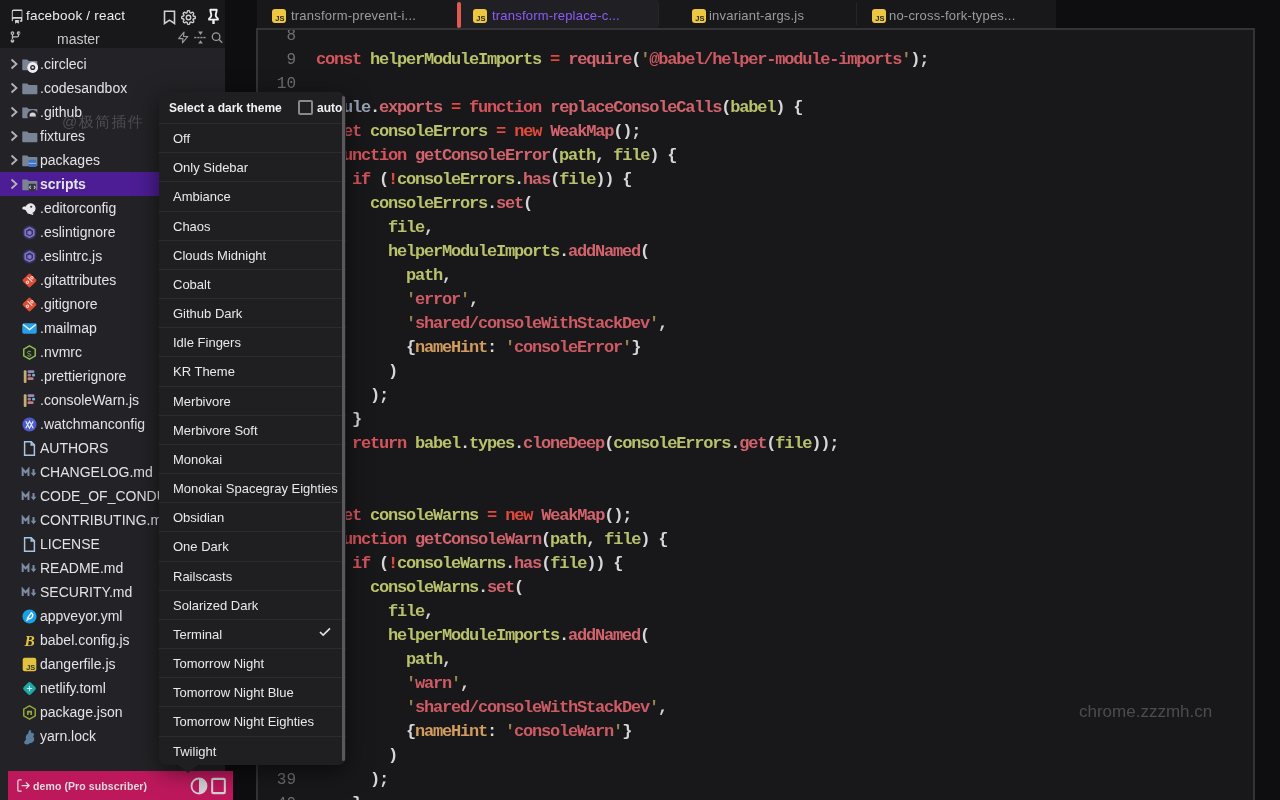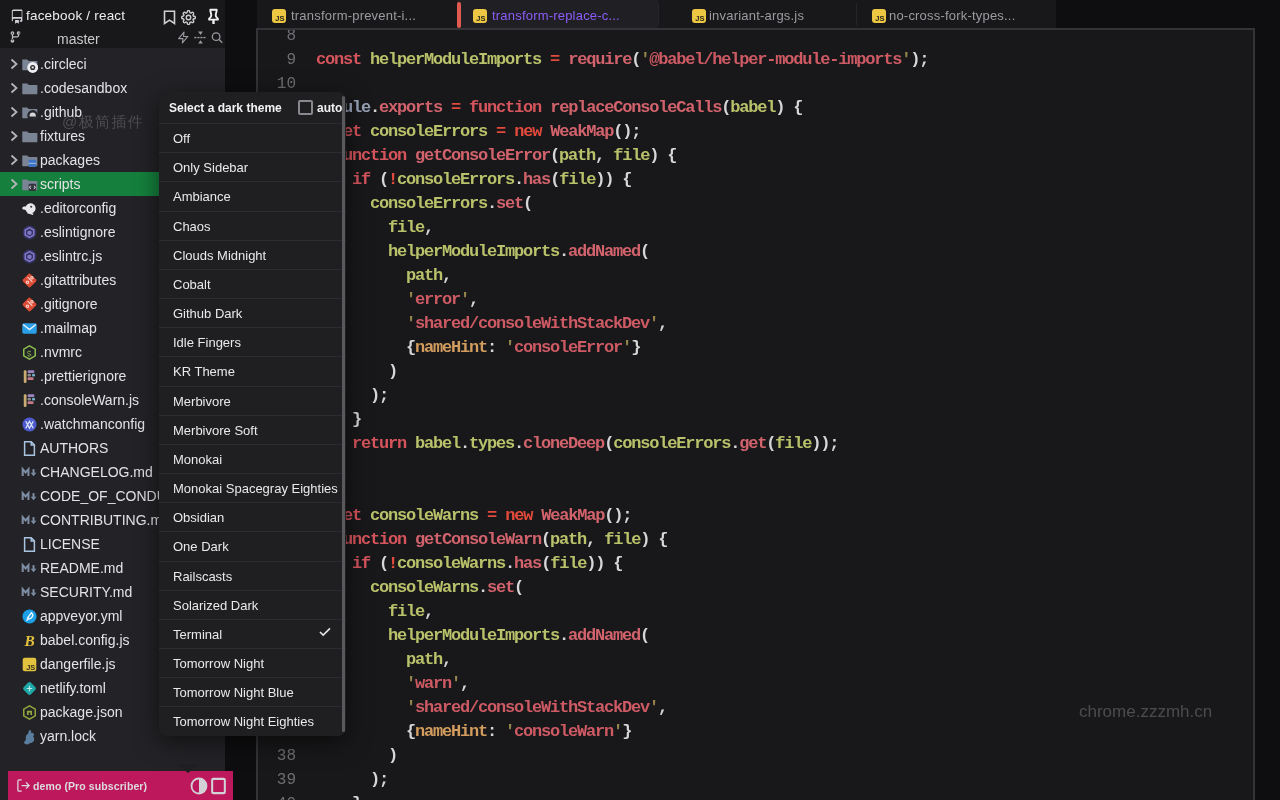--- a/index.html
+++ b/index.html
@@ -37,21 +37,21 @@
   .pr { color:#d29c5e; } 
   .m { color:#98a3b8; }  
 
   
   .sidebar { position:absolute; left:0; top:0; width:225px; height:800px; background:#232327; }
   .sbhead { position:absolute; left:0; top:0; width:225px; height:48px; background:#18181a;padding-left:20px; }
   .rtitle { position:absolute; left:26px; top:8px; font-size:13.5px; color:#ececf0; letter-spacing:.2px; }
   .rbranch { position:absolute; left:24px; top:31px; font-size:14px; color:#c9c9cd;margin-left:33px; }
   .tree { position:absolute; left:0; top:52px; width:225px; }
   .trow { position:relative; height:24px; }
-  .trow.sel { background:#15803d; }
+  .trow.sel { background:#4c1d95;font-weight:bold; }
   .chev { position:absolute; left:9px; top:5px; width:10px; height:14px; }
   .ficon { position:absolute; left:21px; top:3.5px; width:17px; height:17px; }
   .tname { position:absolute; left:40px; top:4px; font-size:14px; color:#e3e3e7; white-space:nowrap; }
   .sbfoot { position:absolute; left:0; top:771px; width:225px; height:29px; background:#be185d;margin-left:8px; }
   .ftext { position:absolute; left:25px; top:9px; font-size:10.5px; font-weight:bold; color:#dcdcde; letter-spacing:.1px; }
 
   
   .dd { position:absolute; left:159px; top:92px; width:187px; background:#1f1f22;
     border-radius:8px; box-shadow:0 6px 24px rgba(0,0,0,.55); }
   .ddhead { position:relative; height:31px; }
@@ -450,16 +450,17 @@
 <div class="dditem">Obsidian</div>
 <div class="dditem">One Dark</div>
 <div class="dditem">Railscasts</div>
 <div class="dditem">Solarized Dark</div>
 <div class="dditem">Terminal<svg class="ddcheckmark" viewBox="0 0 14 11" fill="none" stroke="#e2e2e4" stroke-width="1.8">
           <path d="M1.5 5.5 L5 9 L12.5 1.5"></path>
         </svg></div>
 <div class="dditem">Tomorrow Night</div>
 <div class="dditem">Tomorrow Night Blue</div>
 <div class="dditem">Tomorrow Night Eighties</div>
+<div class="dditem">Twilight</div>
 <div class="ddscroll"></div>
 </div>
   <div class="ddarrow"></div>
 </div>
 
 </body></html>

